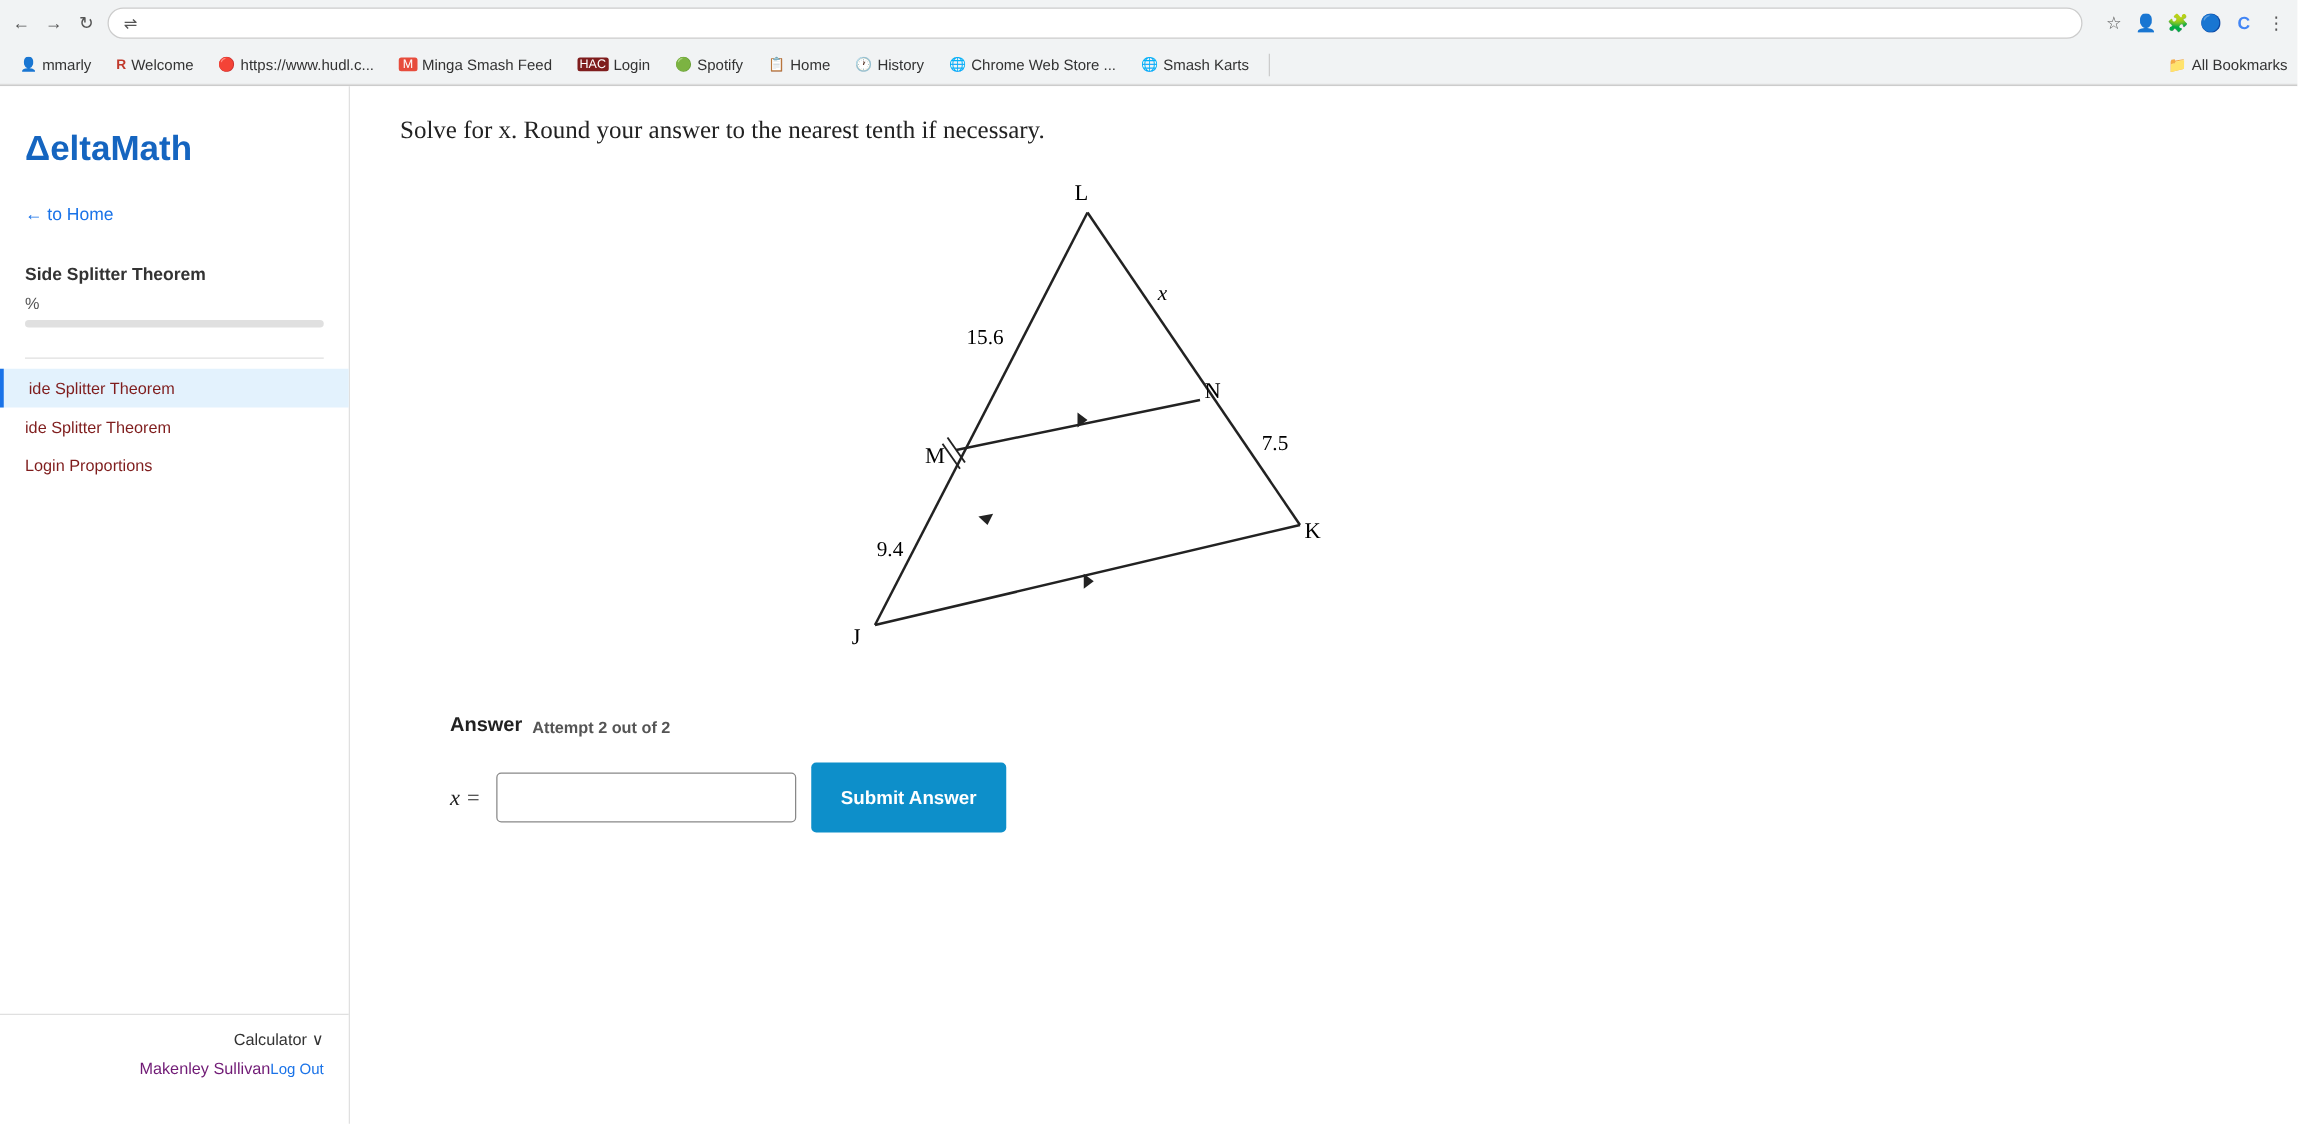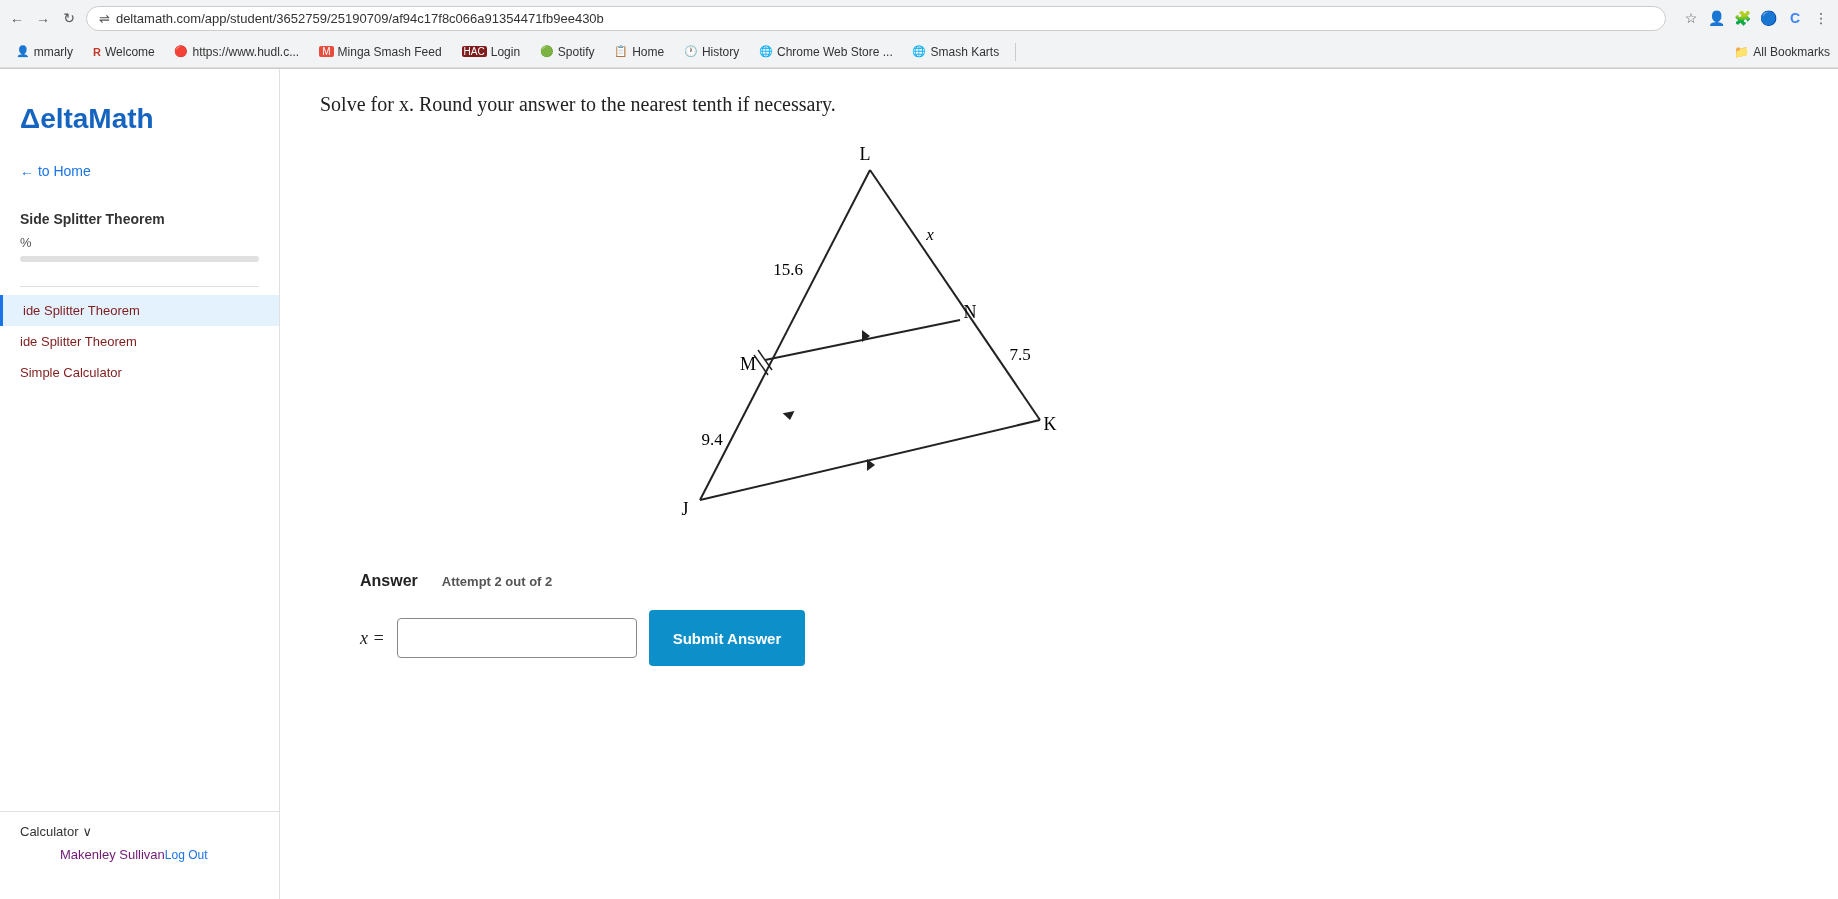--- a/index.html
+++ b/index.html
@@ -32,53 +32,52 @@
     .sidebar-section-sub { font-size: 12px; color: #666; padding: 2px 20px 8px; }
     .sidebar-progress { padding: 4px 20px 16px; }
     .progress-text { font-size: 13px; color: #555; }
     .progress-bar-container { width: 100%; height: 6px; background: #e0e0e0; border-radius: 3px; margin-top: 6px; }
     .progress-bar { height: 6px; background: #1a73e8; border-radius: 3px; }
     .sidebar-divider { height: 1px; background: #e0e0e0; margin: 8px 20px; }
     .sidebar-list-item { padding: 8px 20px; font-size: 13px; color: #7f1d1d; cursor: pointer; }
     .sidebar-list-item.active { background: #e3f2fd; border-left: 3px solid #1a73e8; }
     .sidebar-spacer { flex: 1; }
     .sidebar-footer { padding: 12px 20px; border-top: 1px solid #e0e0e0; }
-    .sidebar-footer-row { display: flex; justify-content: flex-start; align-items: center; }
+    .sidebar-footer-row { display: flex; justify-content: flex-end; align-items: center; }
     .sidebar-calculator { font-size: 13px; color: #333; display: flex; align-items: center; gap: 4px; }
     .sidebar-user { font-size: 13px; color: #701a75; margin-left: 40px; }
     .sidebar-logout { font-size: 12px; color: #1a73e8; cursor: pointer; }
 
     
     .content { flex: 1; padding: 24px 40px; background: #fff; overflow-y: auto; }
     .problem-statement { font-size: 20px; color: #222; margin-bottom: 24px; font-family: 'Times New Roman', serif; }
 
     
     .diagram-container { display: flex; justify-content: flex-start; margin-bottom: 32px; padding-left: 160px; }
 
     
     .answer-section { display: flex; flex-direction: column; gap: 12px; padding-left: 40px; }
-    .answer-label { font-size: 16px; font-weight: bold; color: #222; display: flex; align-items: center; gap: 24px; }
+    .answer-label { font-size: 16px; font-weight: bold; color: #222; display: flex; align-items: center; gap: 8px; }
     .attempt-text { font-size: 13px; color: #555; font-weight: bold; }
     .answer-input-row { display: flex; align-items: center; gap: 12px; margin-top: 8px; }
     .x-equals { font-size: 18px; font-family: 'Times New Roman', serif; font-style: italic; color: #222; }
     .answer-input { border: 1px solid #888; border-radius: 4px; width: 240px; height: 40px; padding: 0 8px; font-size: 16px; outline: none; }
     .submit-btn { background: #0d8fca; color: #fff; border: none; border-radius: 4px; padding: 10px 24px; font-size: 15px; font-weight: bold; cursor: pointer; height: 56px; }
   </style>
 </head>
 <body>
 
 <div class="browser-chrome">
   <div class="address-bar-row">
 
     <div class="browser-icon">←</div>
     <div class="browser-icon">→</div>
     <div class="browser-icon">↻</div>
     <div class="address-bar">
       <span style="color:#555;font-size:13px;">⇌</span>
-      <span class="address-bar-url">deltamath.com/app/student/3652759/25190709/af94c17f8c066a91354471fb9ee430b</span>
     </div>
     <div class="browser-icons">
       <div class="browser-icon">☆</div>
       <div class="browser-icon">👤</div>
       <div class="browser-icon">🧩</div>
       <div class="browser-icon">🔵</div>
       <div class="browser-icon" style="color:#4285f4;font-weight:bold;">C</div>
       <div class="browser-icon">⋮</div>
     </div>
   </div>
@@ -151,21 +150,21 @@
       </div>
     </div>
     <div class="sidebar-divider"></div>
     <div class="sidebar-list-item active">
       <span>ide Splitter Theorem</span>
     </div>
     <div class="sidebar-list-item">
       <span>ide Splitter Theorem</span>
     </div>
     <div class="sidebar-list-item">
-      <span>Simple Calculator</span>
+      <span>Login Proportions</span>
     </div>
     <div class="sidebar-spacer"></div>
     <div class="sidebar-footer">
       <div class="sidebar-footer-row">
         <div class="sidebar-calculator">
           <span>Calculator</span>
           <span>∨</span>
         </div>
       </div>
       <div class="sidebar-footer-row" style="margin-top:8px;">

